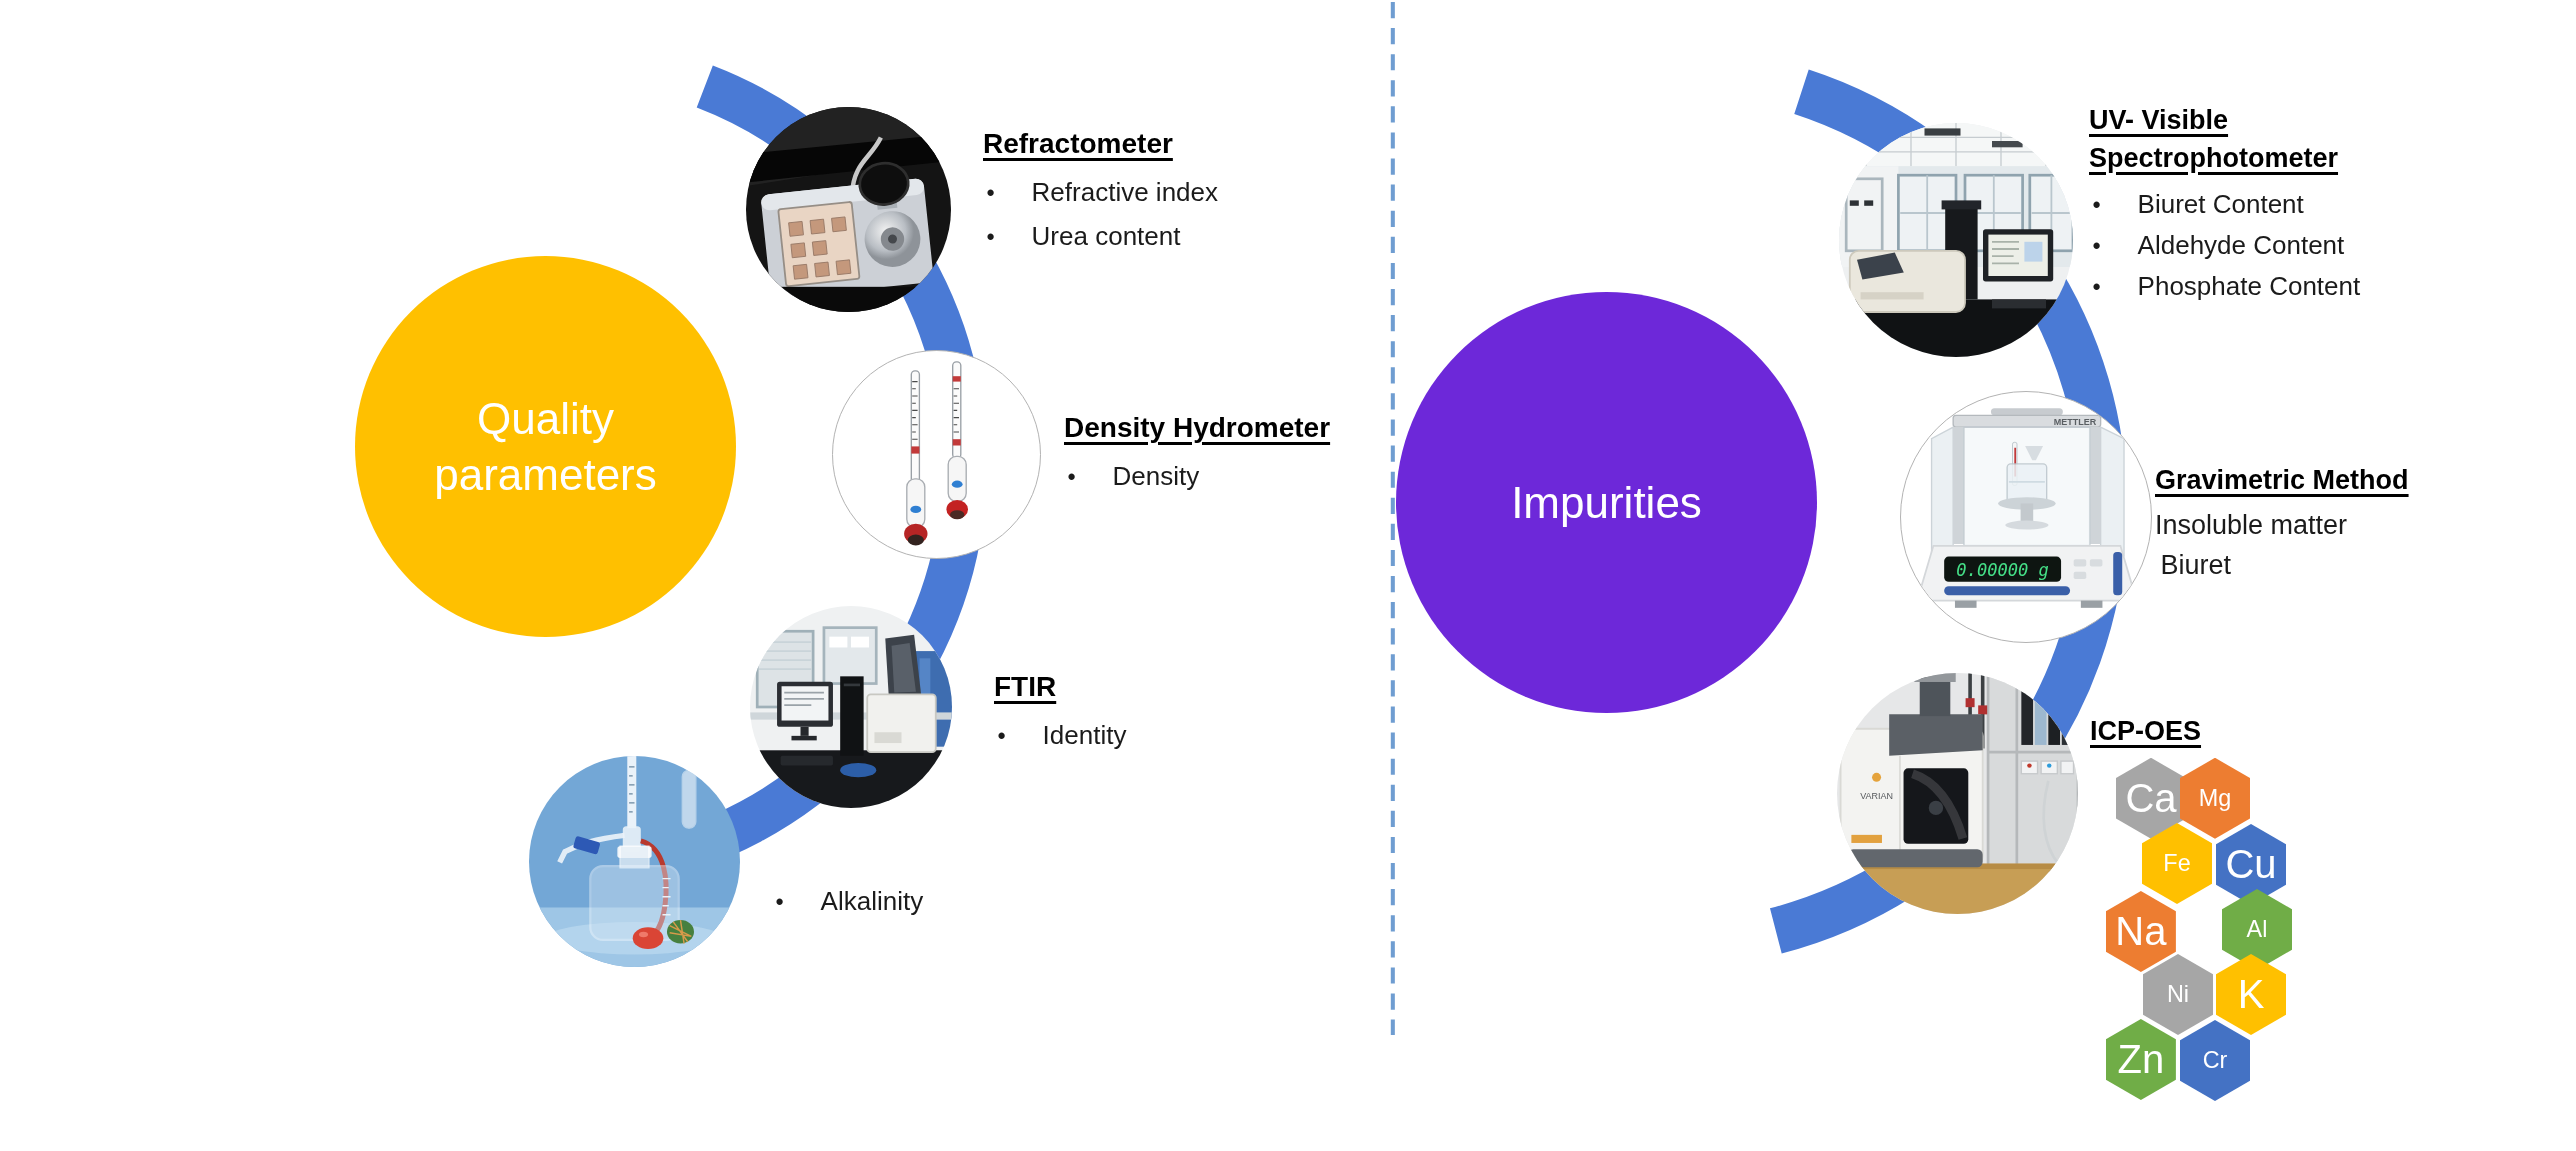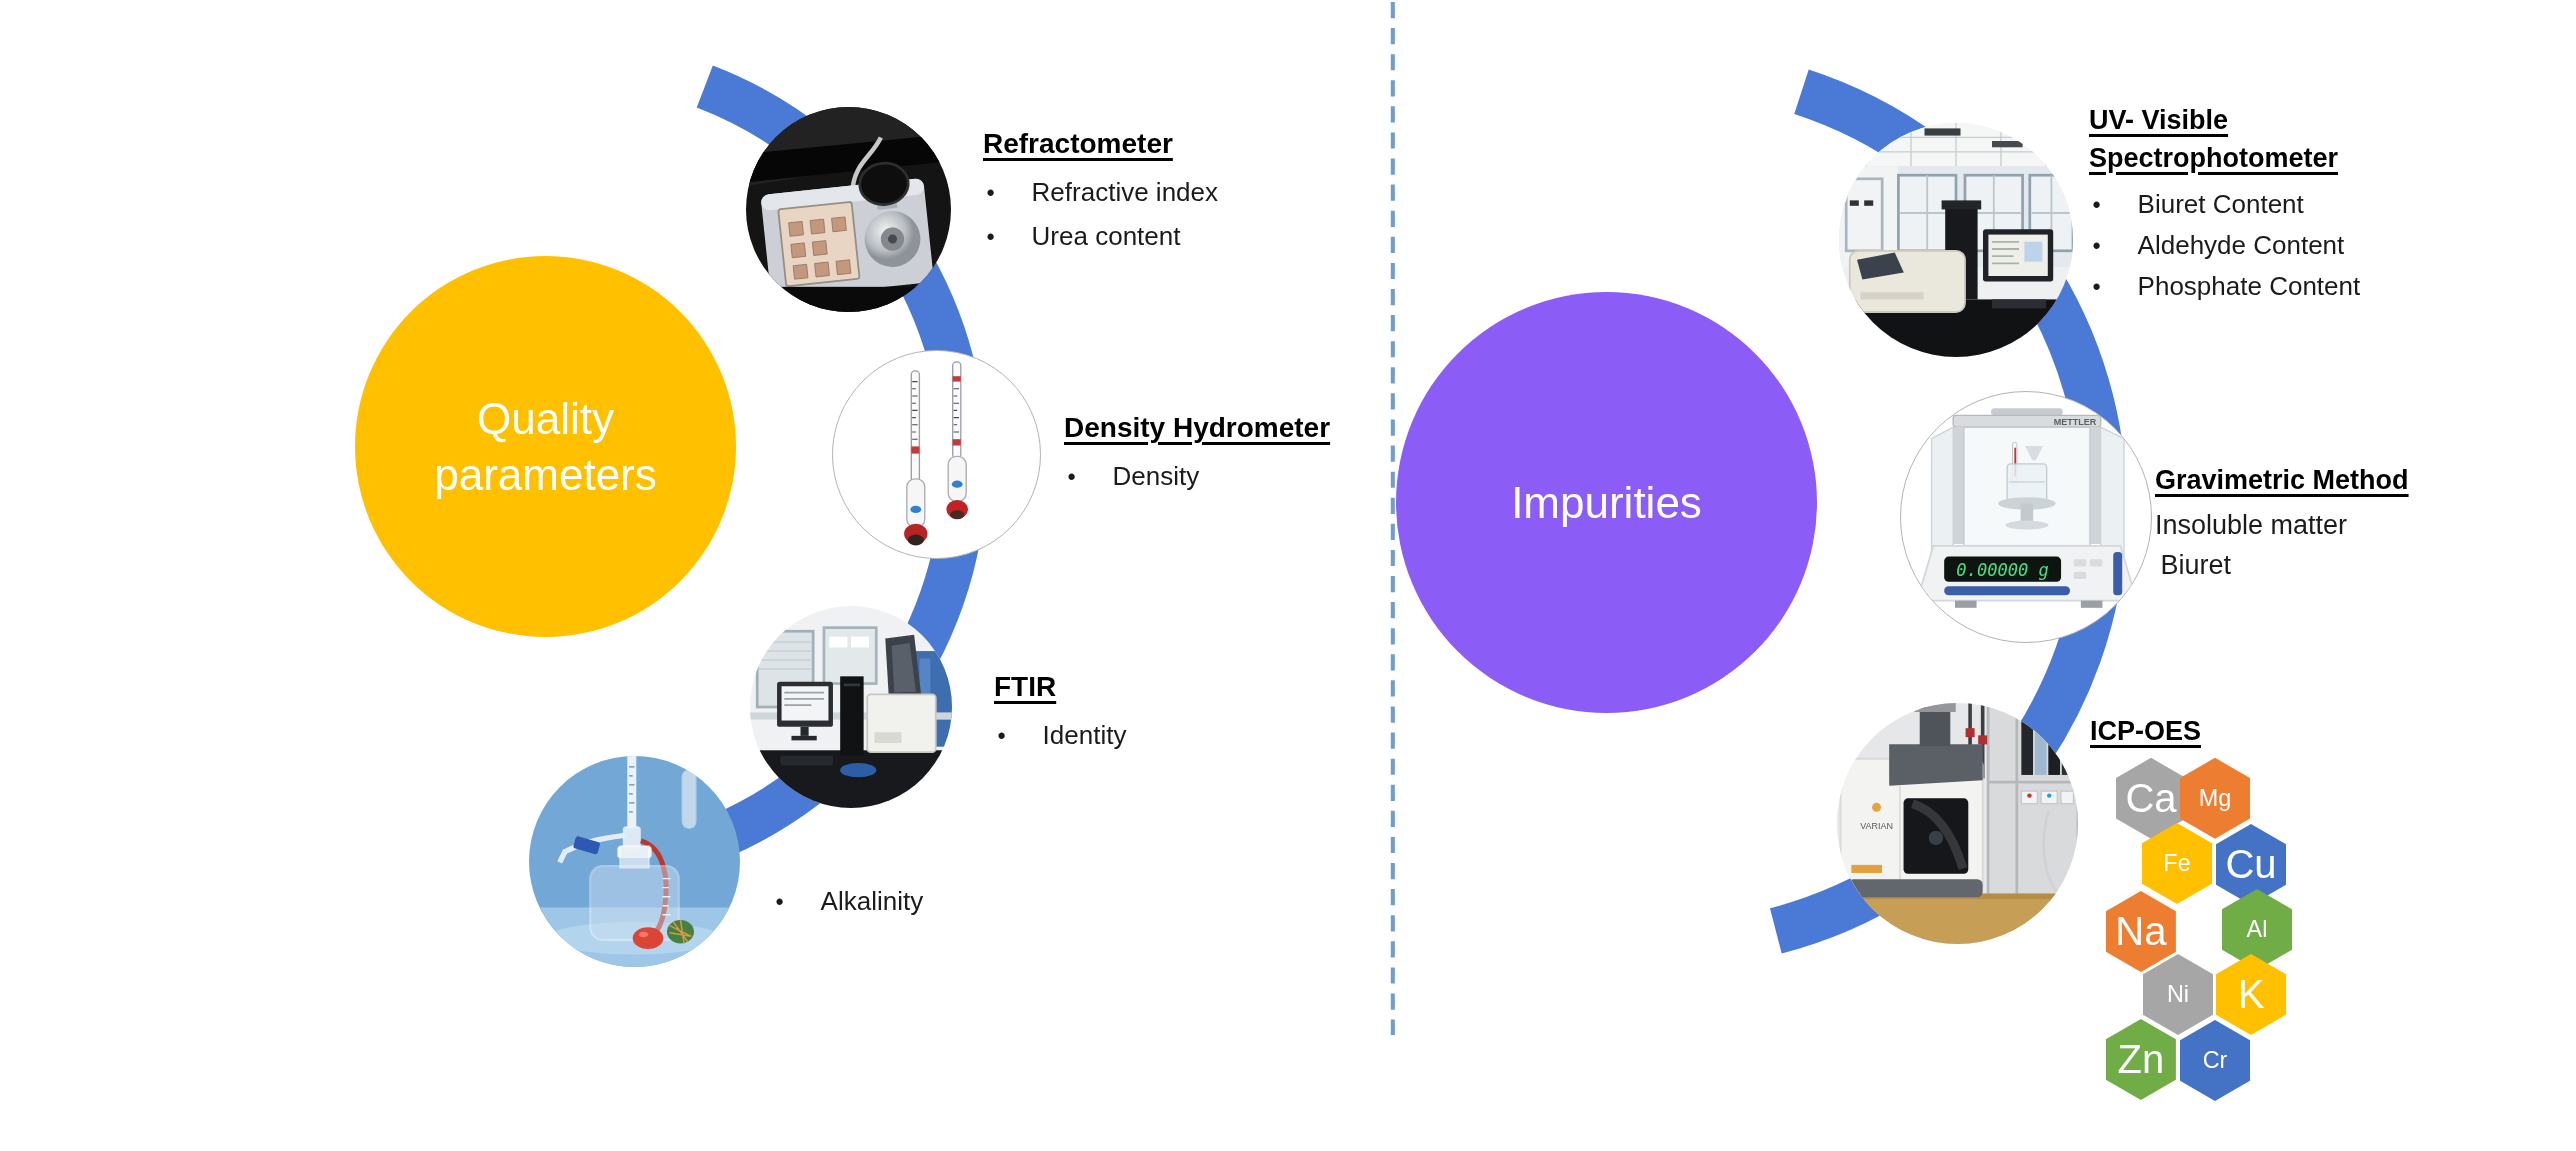--- a/index.html
+++ b/index.html
@@ -35,21 +35,21 @@
   <svg id="bglayer" width="2576" height="1152" viewBox="0 0 2863 1280">
     <path d="M 783.3 95.9 A 450 450 0 0 1 700.1 959.2" fill="none" stroke-width="50" stroke-linecap="butt" stroke="#4a7ad5"></path>
     <path d="M 2002.2 101.8 A 486 486 0 0 1 1973.7 1034.5" fill="none" stroke-width="52" stroke-linecap="butt" stroke="#4a7ad5"></path>
     <line x1="1548" y1="2" x2="1548" y2="1150" stroke-width="4.5" stroke-dasharray="18 11" stroke="#6f9dd1"></line>
   </svg>
 
   <div class="hub" style="left: 355px; top: 256px; width: 381px; height: 381px; background: rgb(255, 192, 0);">
     <div class="hub-label">Quality parameters</div>
   </div>
 
-  <div class="hub" style="left: 1396px; top: 292px; width: 421px; height: 421px; background: #8b5cf6;">
+  <div class="hub" style="left: 1396px; top: 292px; width: 421px; height: 421px; background: #6d28d9;">
     <div class="hub-label">Impurities</div>
   </div>
 
   <div class="photo" style="left:746px;top:107px;width:205px;height:205px">
     <svg viewBox="0 0 228 228">
       <defs>
         <radialGradient id="silver" cx="40%" cy="35%">
           <stop offset="0%" stop-color="#f3f3f3"></stop>
             <stop offset="70%" stop-color="#b9bec4"></stop>
           <stop offset="100%" stop-color="#8e9399"></stop>
@@ -214,21 +214,21 @@
       <rect x="48" y="216" width="140" height="10" rx="5" fill="#3a5fa8"></rect>
       <rect x="192" y="186" width="14" height="8" rx="2" fill="#d8dcdf"></rect>
       <rect x="210" y="186" width="14" height="8" rx="2" fill="#d8dcdf"></rect>
       <rect x="192" y="200" width="14" height="8" rx="2" fill="#d8dcdf"></rect>
       <rect x="236" y="178" width="10" height="48" rx="4" fill="#3a5fa8"></rect>
       <rect x="60" y="232" width="24" height="8" fill="#9aa0a5"></rect>
       <rect x="200" y="232" width="24" height="8" fill="#9aa0a5"></rect>
     </svg>
   </div>
 
-  <div class="photo" style="left:1837px;top:703px;width:241px;height:241px">
+  <div class="photo" style="left:1837px;top:673px;width:241px;height:241px">
     <svg viewBox="0 0 268 268">
       <rect width="268" height="268" fill="#e6e7e8"></rect>
       <rect x="168" y="0" width="100" height="220" fill="#d8dadb"></rect>
       <rect x="168" y="0" width="100" height="220" fill="none" stroke="#b5b8ba" stroke-width="3"></rect>
       <path d="M168 88H268 M200 0V220" stroke="#b5b8ba" stroke-width="3"></path>
       <rect x="205" y="16" width="13" height="64" fill="#23262a"></rect>
       <rect x="220" y="16" width="13" height="64" fill="#9db8cf"></rect>
       <rect x="235" y="14" width="13" height="66" fill="#1d2023"></rect>
       <rect x="250" y="18" width="12" height="62" fill="#2b2f34"></rect>
       <rect x="205" y="98" width="18" height="14" fill="#f2f3f4" stroke="#c6c9cb" stroke-width="1.5"></rect>

